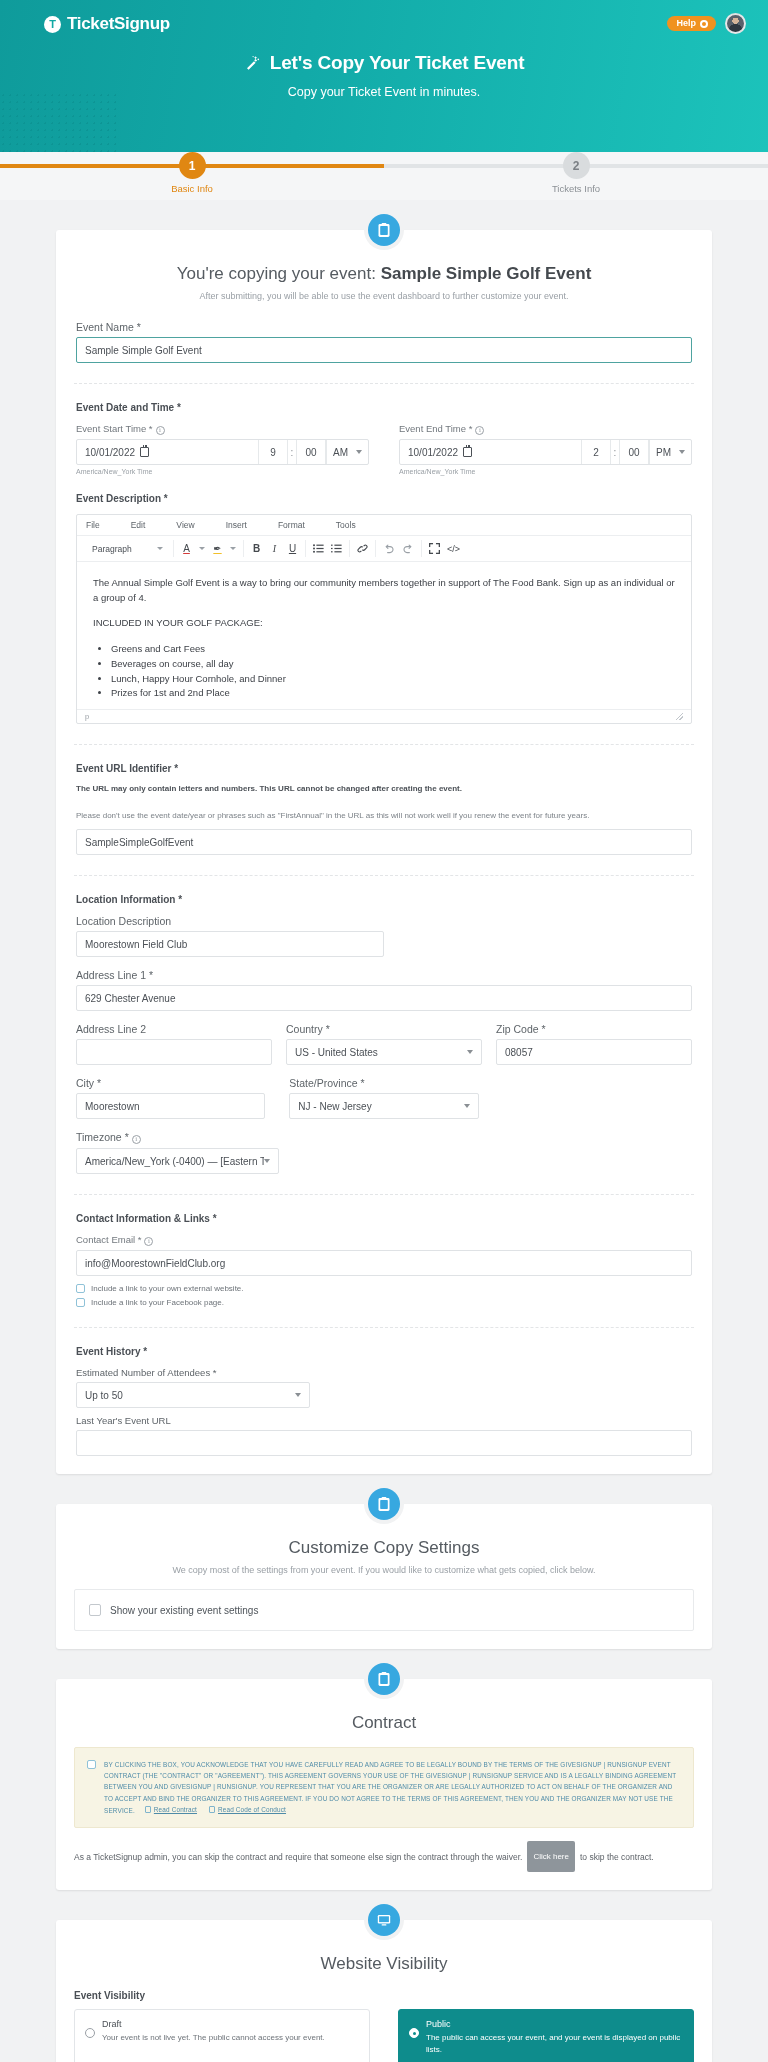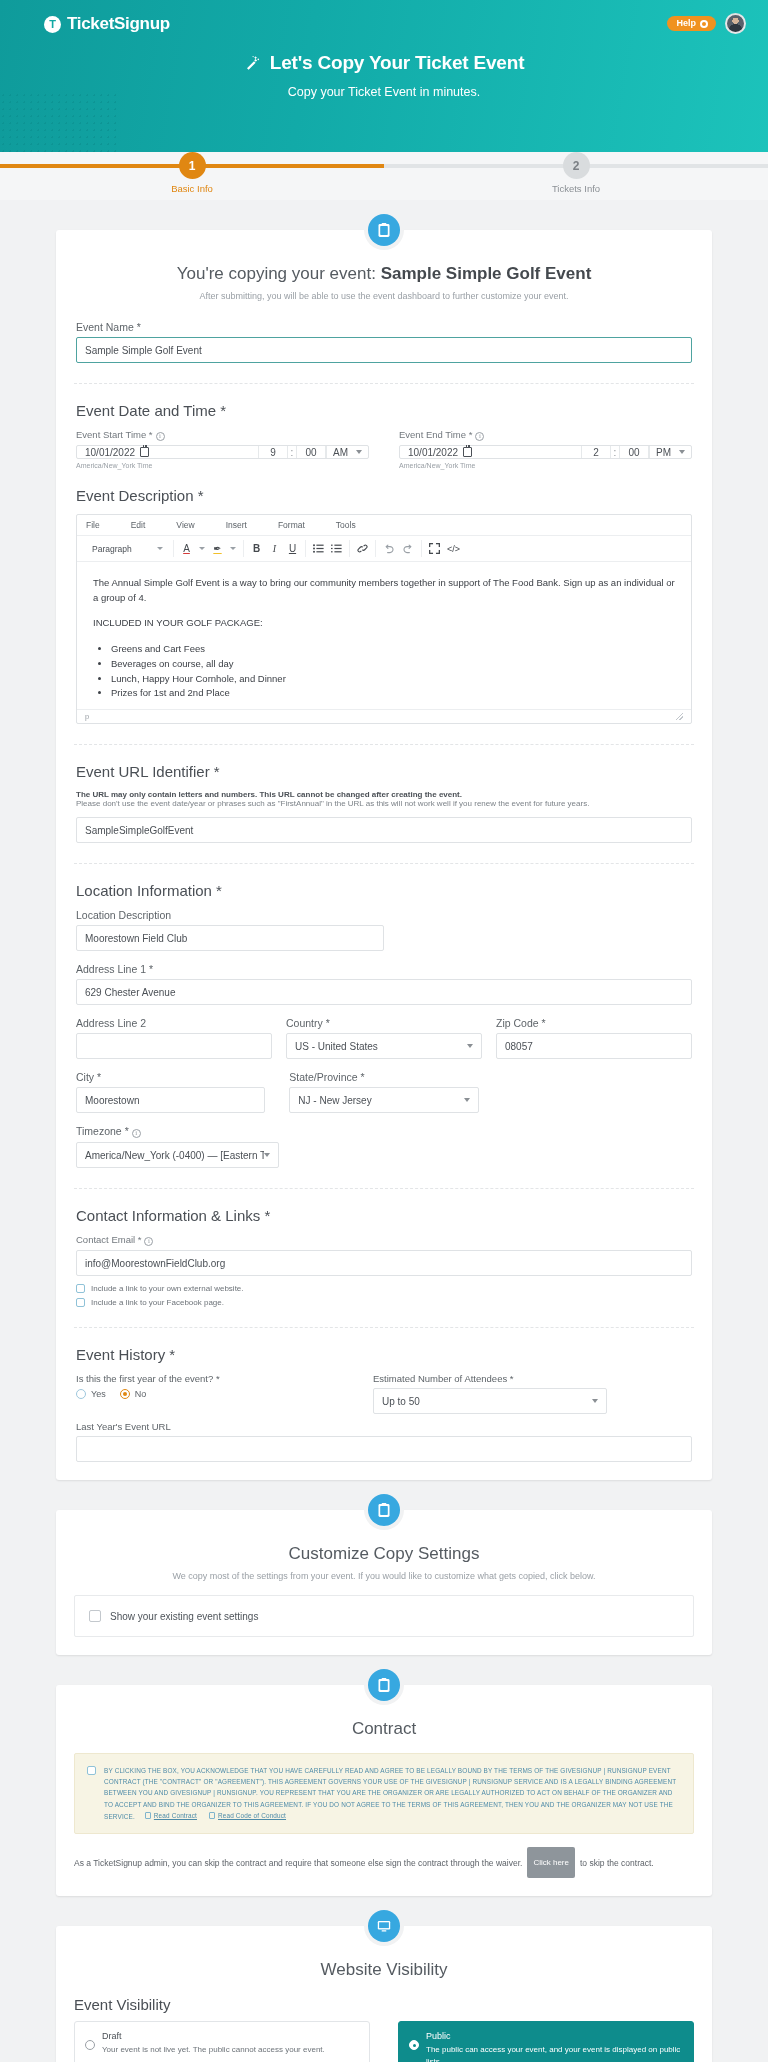--- a/index.html
+++ b/index.html
@@ -86,21 +86,21 @@
   .card-badge {
     position:absolute; left:50%; top:-16px; margin-left:-16px;
     width:32px;height:32px;border-radius:50%;background:#37a8e0;
     display:flex;align-items:center;justify-content:center;
     box-shadow:0 0 0 4px #f1f2f3;
   }
   .card-title { text-align:center; font-size:17px; color:#555b61; font-weight:normal; margin:6px 0 0; }
   .card-title b { font-weight:bold; color:#44494e; }
   .card-sub { text-align:center; font-size:9px; color:#9aa0a6; margin-top:7px; }
 
-  .sec-title { font-size:15px; color:#4a4f55; margin:0 0 10px; font-weight:normal; }
+  .sec-title { font-size:10px; color:#4a4f55; margin:0 0 10px; font-weight:bold; }
   .sec-block { padding:0 2px; }
   .hr { border:none; border-top:1px dashed #e3e5e7; margin:20px 0 18px; }
 
   label.fl { display:block; font-size:9.5px; color:#72787e; margin-bottom:4px; }
   label.fl2 { display:block; font-size:10.5px; color:#5e6469; margin-bottom:4px; }
   .info-i {
     display:inline-flex;align-items:center;justify-content:center;
     width:9px;height:9px;border:1px solid #9aa0a6;border-radius:50%;
     font-size:7px;color:#9aa0a6;margin-left:3px;line-height:1;
     font-family:"Liberation Serif", serif;
@@ -111,21 +111,21 @@
     background:#fff; font-size:10px; color:#4b5056; padding:0 8px;
     font-family:"Liberation Sans", sans-serif; display:flex; align-items:center;
   }
   input.txt::placeholder { color:#b9bec3; }
   .txt.focused { border-color:#4ea3a0; }
 
   .two-col { display:flex; gap:30px; }
   .two-col > div { flex:1; }
   .dt-box {
     display:flex; align-items:center; width:100%;
-    border:1px solid #dfe2e5; border-radius:2px; height:14px; background:#fff;
+    border:1px solid #dfe2e5; border-radius:2px; height:26px; background:#fff;
   }
   .dt-date { flex:1; display:flex; align-items:center; gap:5px; font-size:10px; color:#4b5056; padding-left:8px; }
   .cal-ico { width:9px;height:10px;border:1.3px solid #4b5056;border-radius:1px;position:relative; }
   .cal-ico::before{content:"";position:absolute;top:-3px;left:1.5px;width:1.3px;height:3px;background:#4b5056;}
   .cal-ico::after{content:"";position:absolute;top:-3px;right:1.5px;width:1.3px;height:3px;background:#4b5056;}
   .dt-seg { width:30px; text-align:center; font-size:10px; color:#4b5056;
             border-left:1px solid #e6e9eb; border-right:1px solid #e6e9eb; height:100%;
             display:flex;align-items:center;justify-content:center; }
   .dt-colon { width:8px; text-align:center; font-size:10px; color:#8a8f94; }
   .dt-ampm { width:42px; display:flex; align-items:center; justify-content:space-between;
@@ -153,21 +153,21 @@
   .ed-body { padding:14px 16px 8px 16px; font-size:9.5px; color:#3d4147; line-height:1.55; min-height:118px; }
   .ed-body p { margin:0 0 11px; }
   .ed-body ul { margin:0; padding-left:18px; }
   .ed-body li { margin:0; }
   .ed-status { border-top:1px solid #eceef0; padding:2px 8px; font-size:7.5px; color:#9aa0a6;
                display:flex; justify-content:space-between; align-items:center; }
   .resize-grip { width:7px;height:7px;
     background:linear-gradient(135deg,transparent 45%,#c2c7cc 46%,#c2c7cc 54%,transparent 55%),
                linear-gradient(135deg,transparent 70%,#c2c7cc 71%,#c2c7cc 79%,transparent 80%); }
 
-  .note-bold { font-size:8px; font-weight:bold; color:#4b5056; margin:0 0 0; }
+  .note-bold { font-size:8px; font-weight:bold; color:#4b5056; margin:0 0 18px; }
   .note-reg  { font-size:8px; color:#7d8389; margin:0 0 9px; }
 
   
   .cbrow { display:flex; align-items:center; gap:6px; margin-top:5px; }
   .cb { width:9px;height:9px;border:1px solid #8fc2d8;border-radius:2px;background:#fff;flex:none; }
   .cb-lg { width:12px;height:12px;border:1px solid #c3c8cd;border-radius:2px;background:#fff;flex:none; }
   .cbtxt { font-size:8px; color:#6d7379; }
   .cbtxt-lg { font-size:10px; color:#4e545a; }
 
   .rd { width:10px;height:10px;border:1px solid #b7bdc3;border-radius:50%;background:#fff;flex:none;
@@ -516,33 +516,20 @@
         <span class="cb"></span>
         <span class="cbtxt">Include a link to your Facebook page.</span>
       </div>
     </div>
 
     <hr class="hr">
 
     <div class="sec-block">
       <h3 class="sec-title">Event History *</h3>
       <div style="display:flex;gap:26px;">
-        <div style="flex:0 0 44%;">
-          <label class="fl2" style="font-size:9.5px;">Is this the first year of the event? *</label>
-          <div class="radio-line">
-            <span class="radio-item">
-              <span class="rd rd-blue"></span>
-              <span>Yes</span>
-            </span>
-            <span class="radio-item">
-              <span class="rd on"></span>
-              <span>No</span>
-            </span>
-          </div>
-        </div>
         <div style="flex:0 0 38%;">
           <label class="fl2" style="font-size:9.5px;">Estimated Number of Attendees *</label>
           <div class="fakeinput" style="justify-content:space-between;">
             <span>Up to 50</span>
             <span class="caret"></span>
           </div>
         </div>
       </div>
       <label class="fl2" style="margin-top:7px;font-size:9.5px;">Last Year's Event URL</label>
       <input class="txt" value="" style="">

